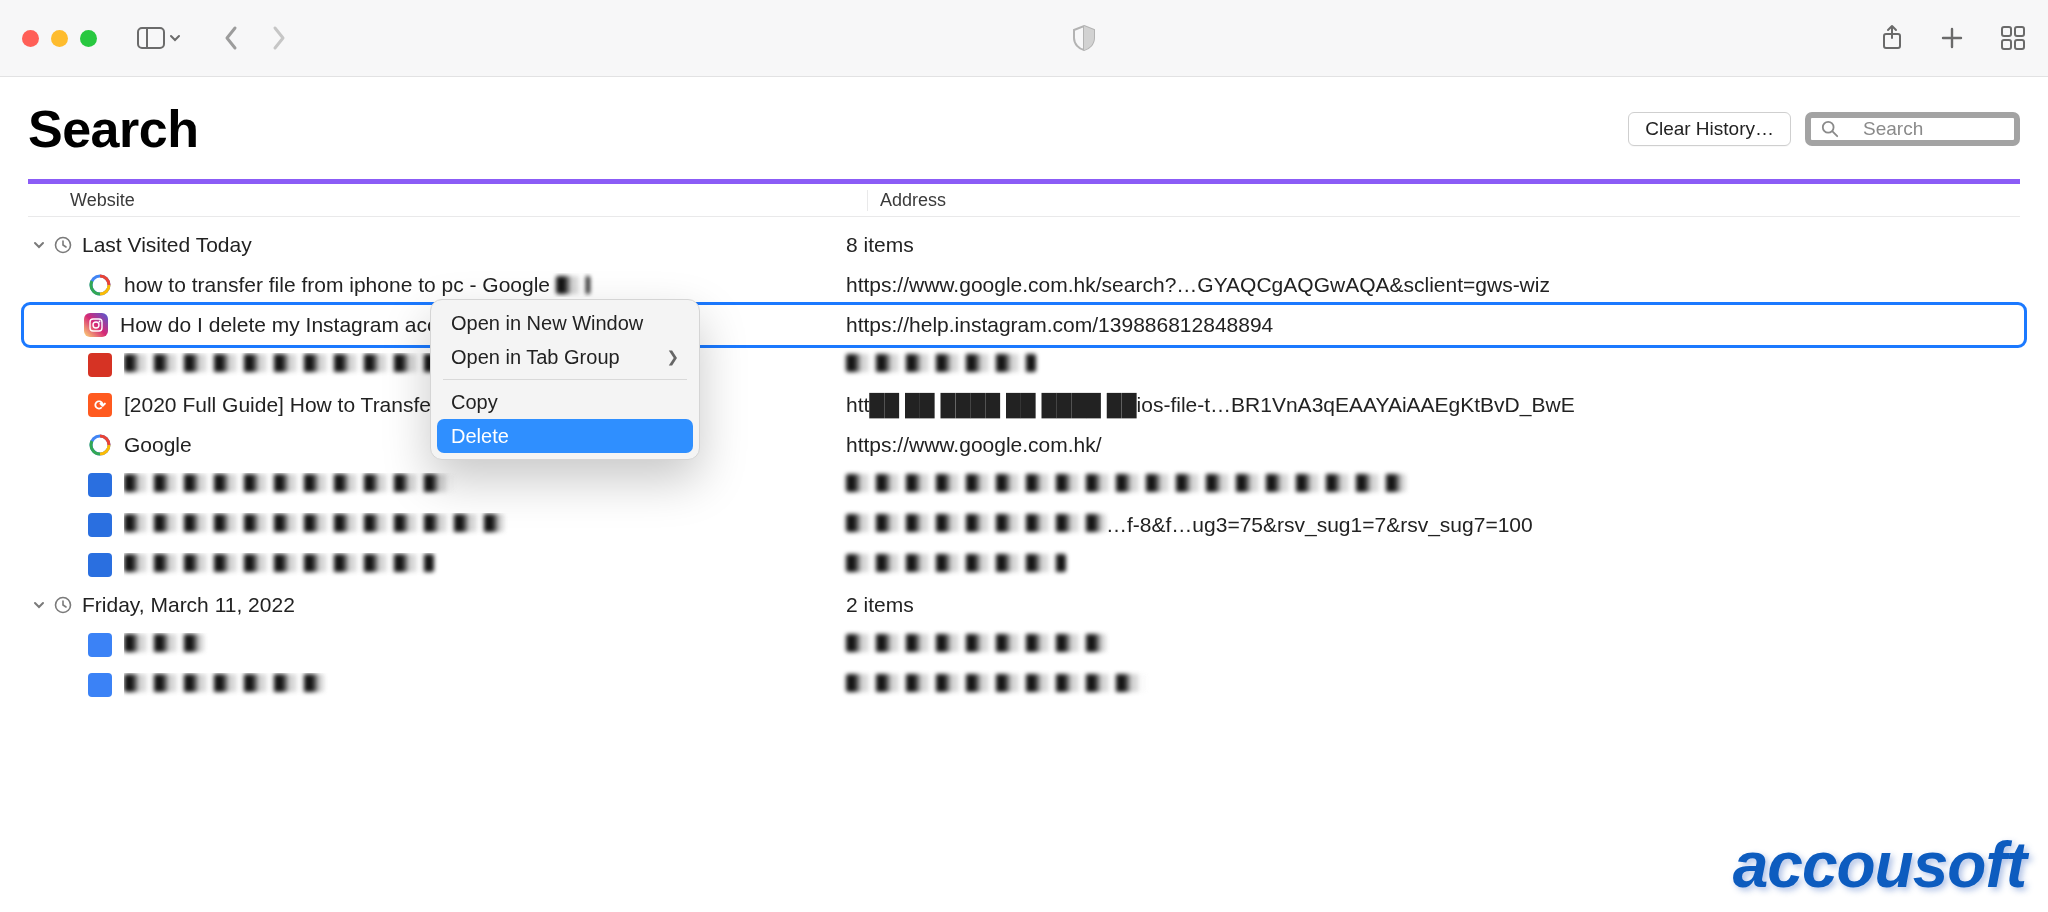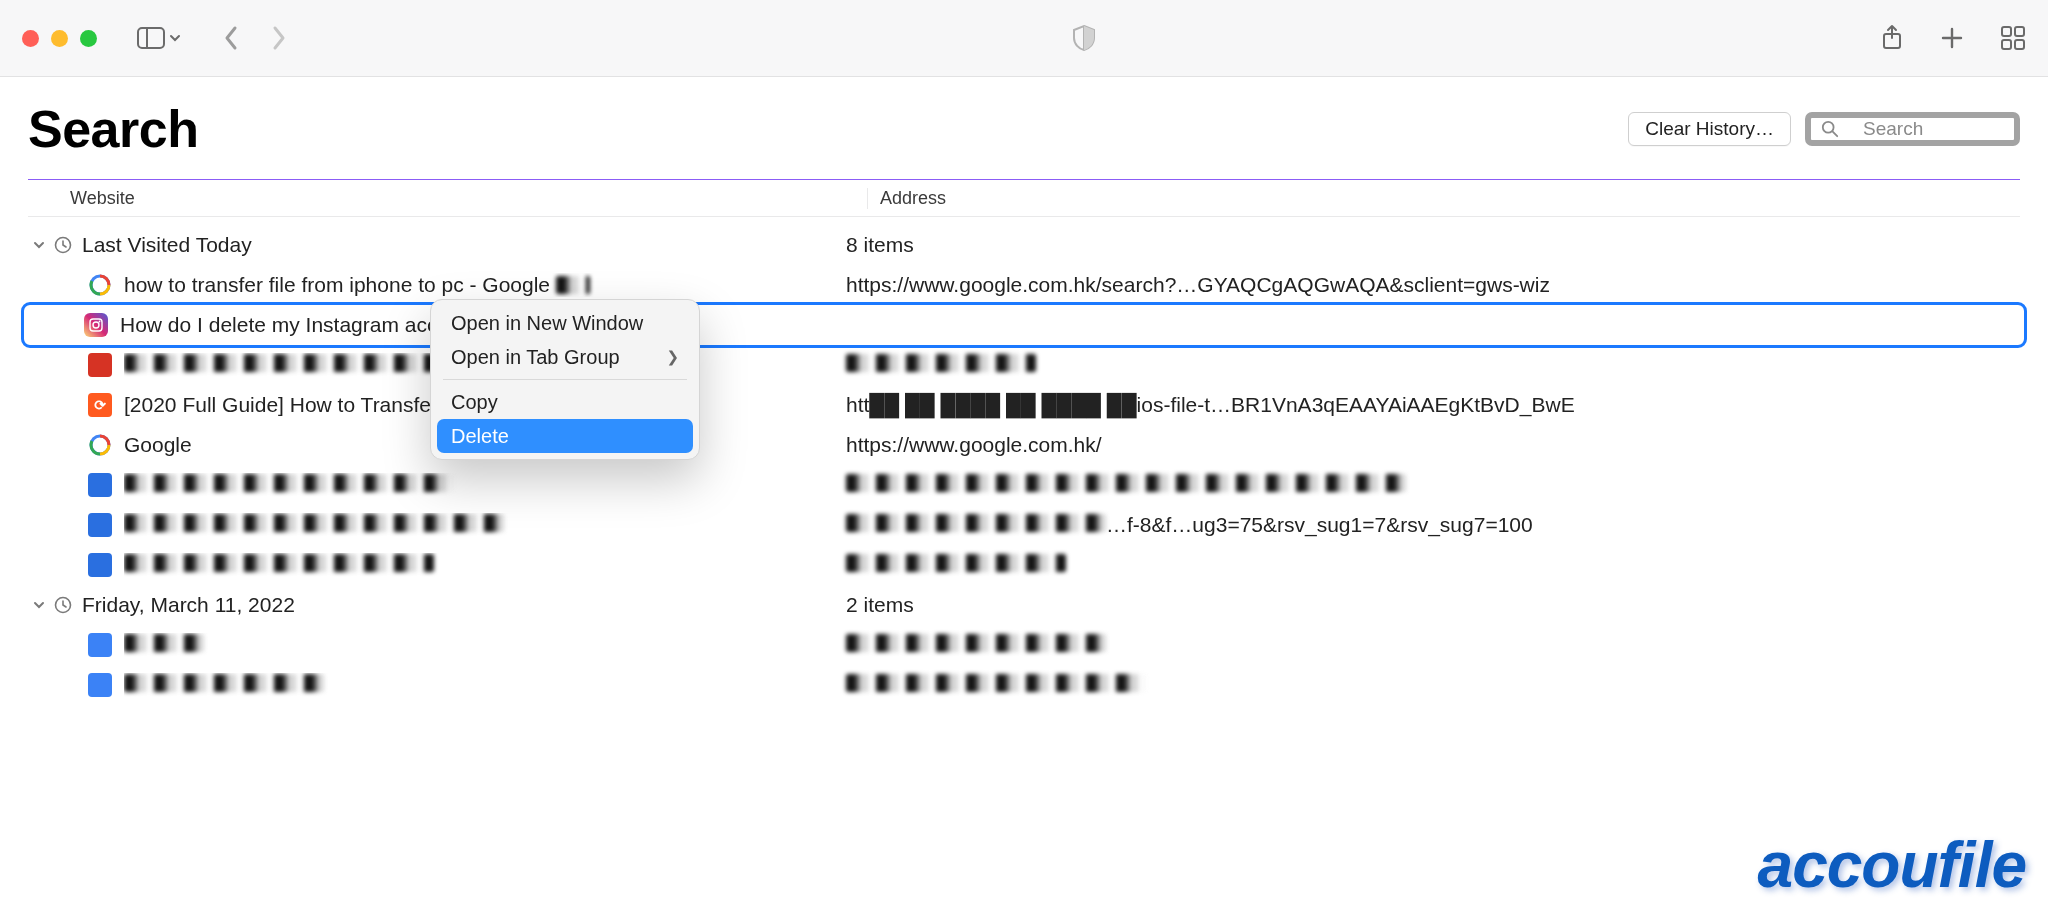--- a/index.html
+++ b/index.html
@@ -44,21 +44,21 @@
 }
 .search-field {
   height: 34px; width: 215px;
   border: 6px solid #a3a3a3; border-radius: 7px;
   display: flex; align-items: center; padding: 0 10px;
   color: #8a8a8a; font-size: 19px; gap: 24px;
 }
 
 .table-head {
   display: flex; height: 38px; align-items: center;
-  border-top: 1px solid #8b5cf6; border-bottom: 1px solid #e9e9ea;
+  border-top: 5px solid #8b5cf6; border-bottom: 1px solid #e9e9ea;
   font-size: 18px; color: #3a3a3a;
   margin: 10px 28px 0 28px;
 }
 .col-website { flex: 0 0 840px; padding-left: 42px; border-right: 1px solid #e9e9ea; font-weight: 500;}
 .col-address { flex: 1 1 auto; padding-left: 12px; font-weight: 500;}
 
 .table-body { padding: 8px 28px 0 28px; position: relative; }
 .group-head {
   display: flex; align-items: center; height: 40px;
   font-size: 21px; color: #222;
@@ -224,20 +224,21 @@
 
   <div class="row selected">
     <span class="favicon" style="background:linear-gradient(45deg,#feda75,#d62976,#4f5bd5);border-radius:6px;">
       <svg width="14" height="14" viewBox="0 0 14 14">
           <rect x="1" y="1" width="12" height="12" rx="3" fill="none" stroke="#fff" stroke-width="1.4"></rect>
           <circle cx="7" cy="7" r="3" fill="none" stroke="#fff" stroke-width="1.4"></circle>
           <circle cx="10.5" cy="3.5" r="0.9" fill="#fff"></circle>
         </svg>
     </span>
     <span class="title">How do I delete my Instagram accou</span>
+    <span class="url">https://help.instagram.com/139886812848894</span>
   </div>
 
   <div class="row">
     <span class="favicon" style="background:#d63324;"></span>
     <span class="title"><span class="blur-strip" style="width:320px"></span></span>
     <span class="url"><span class="blur-strip" style="width:190px"></span></span>
   </div>
 
   <div class="row">
     <span class="favicon" style="background:#ff5a1f;color:#fff;font-size:14px;font-weight:700;">⟳</span>
@@ -311,14 +312,14 @@
       <span class="submenu-arrow">❯</span>
     </div>
     <div class="sep"></div>
     <div class="item">Copy</div>
     <div class="item hl">Delete</div>
   </div>
 
 </div>
 
 <div class="watermark">
-  <span>accou</span><span class="soft">file</span>
+  <span>accou</span><span class="soft">soft</span>
 </div>
 
 </body></html>

